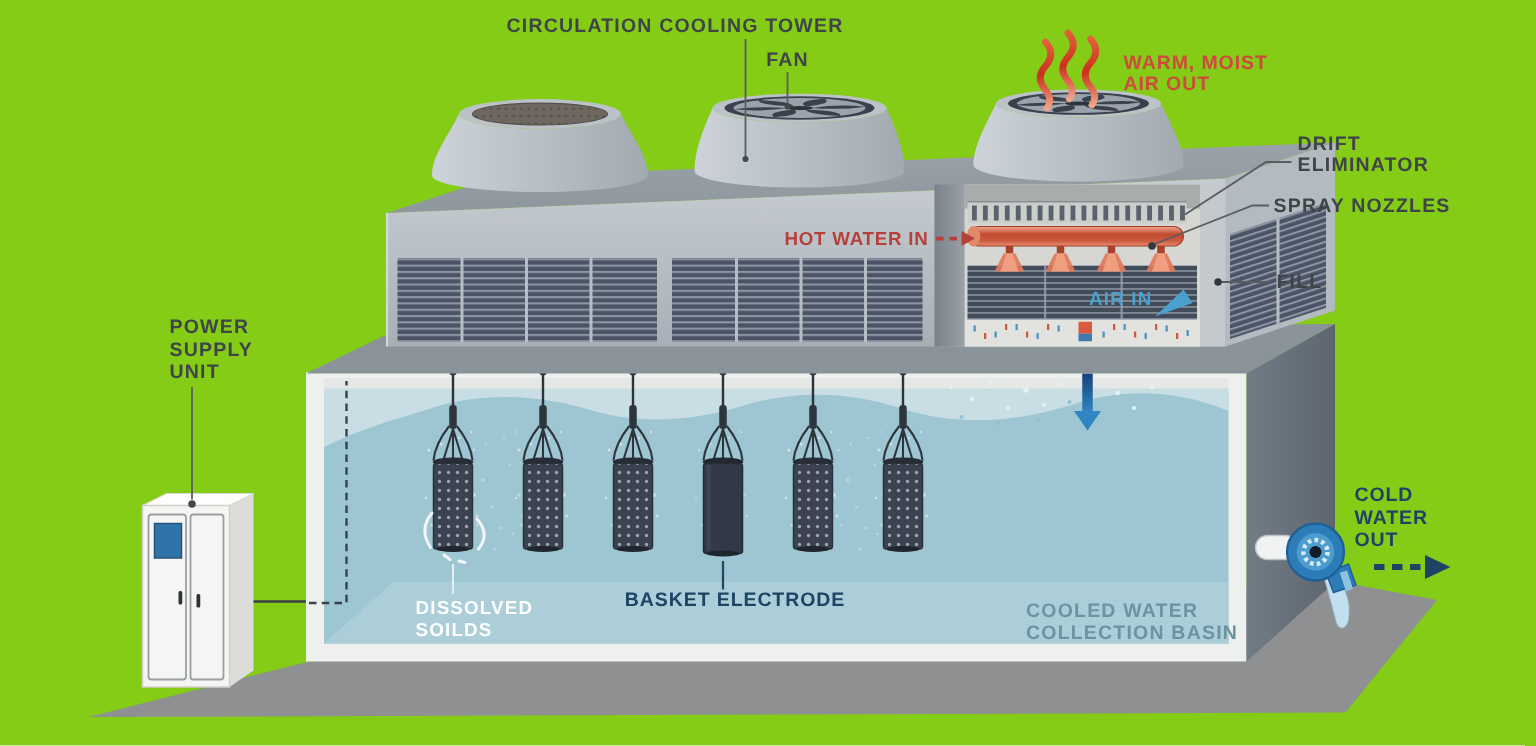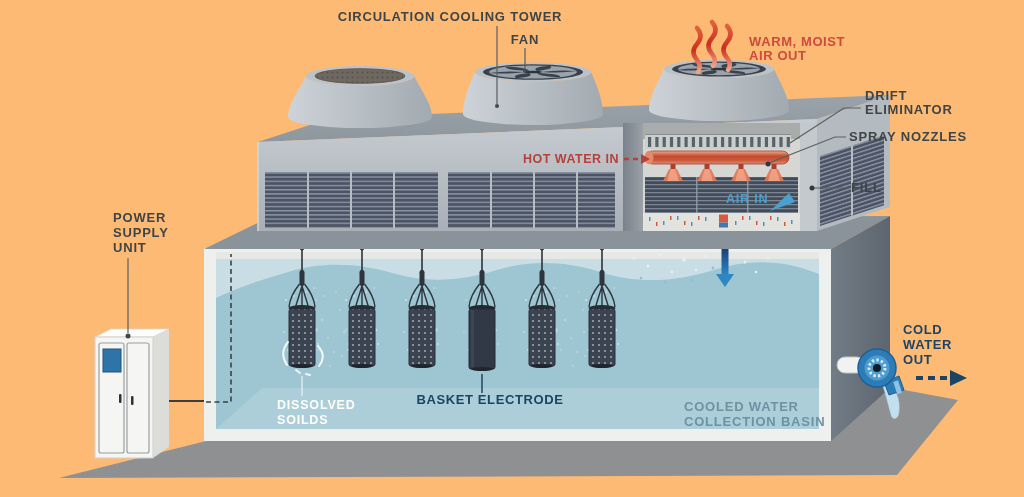--- a/index.html
+++ b/index.html
@@ -1,16 +1,16 @@
 <!DOCTYPE html>
 <html><head>
 <meta charset="utf-8">
 <style>
   html,body{margin:0;padding:0;background:#ffffff;}
-  .stage{width:1024px;height:497px;position:relative;overflow:hidden;background:#fdba74;}
+  .stage{width:1024px;height:497px;position:relative;overflow:hidden;background:#84cc16;}
   svg{display:block;}
   text{font-family:"Liberation Sans","DejaVu Sans",sans-serif;font-weight:700;}
   .lbl{fill:#3f4447;font-size:13px;letter-spacing:.8px;}
   .lbl-red{fill:#cf4a3c;font-size:13px;letter-spacing:.6px;}
   .lbl-hot{fill:#b5413a;font-size:12.5px;letter-spacing:.5px;}
   .lbl-blue{fill:#4aa0cf;font-size:12.5px;letter-spacing:.8px;}
   .lbl-navy{fill:#1d4464;font-size:13px;letter-spacing:.6px;}
   .lbl-white{fill:#ffffff;font-size:12.5px;letter-spacing:.8px;}
   .lbl-basin{fill:#6d93a3;font-size:13px;letter-spacing:.8px;}
   .leader{stroke:#5a5e61;stroke-width:1.2;fill:none;}

